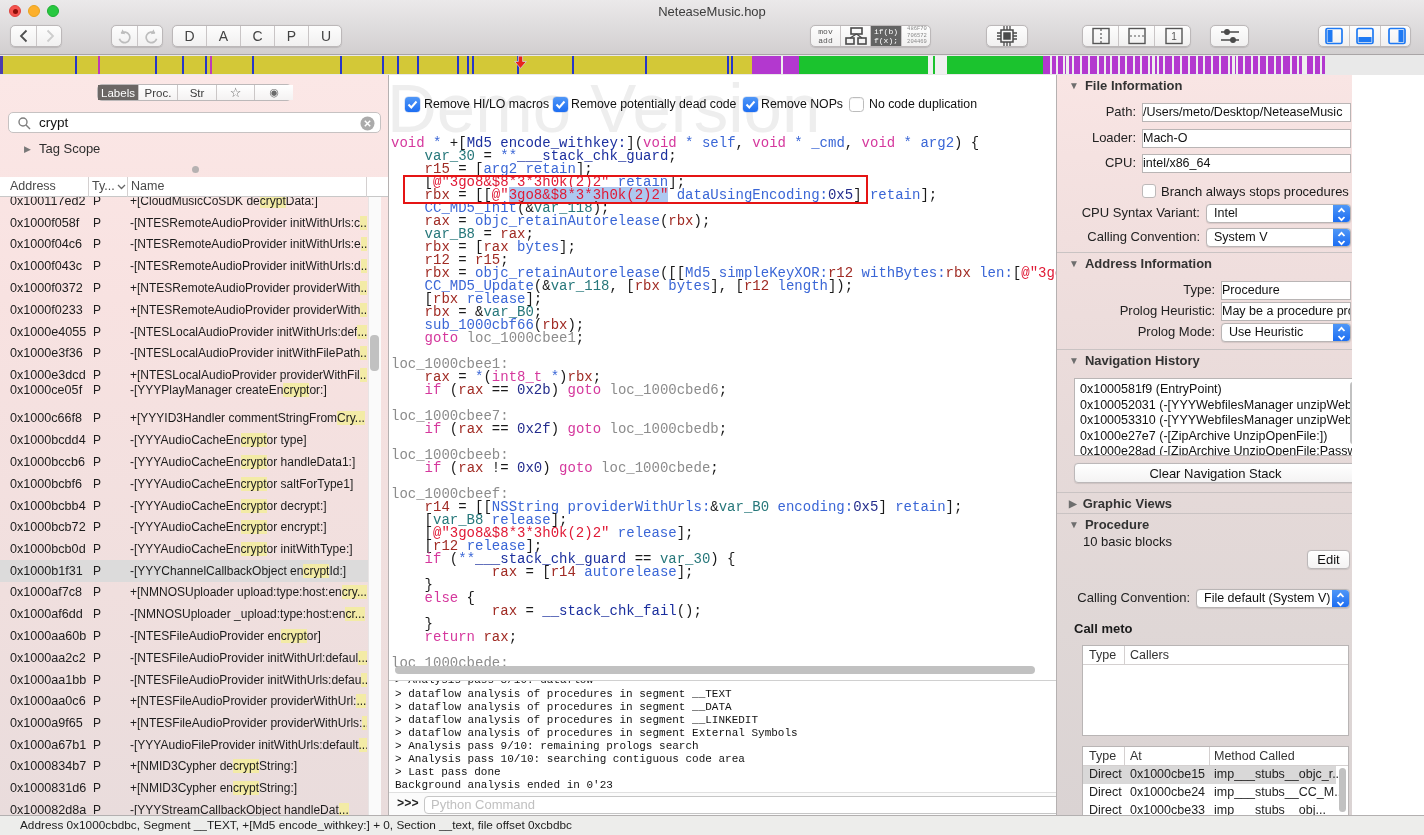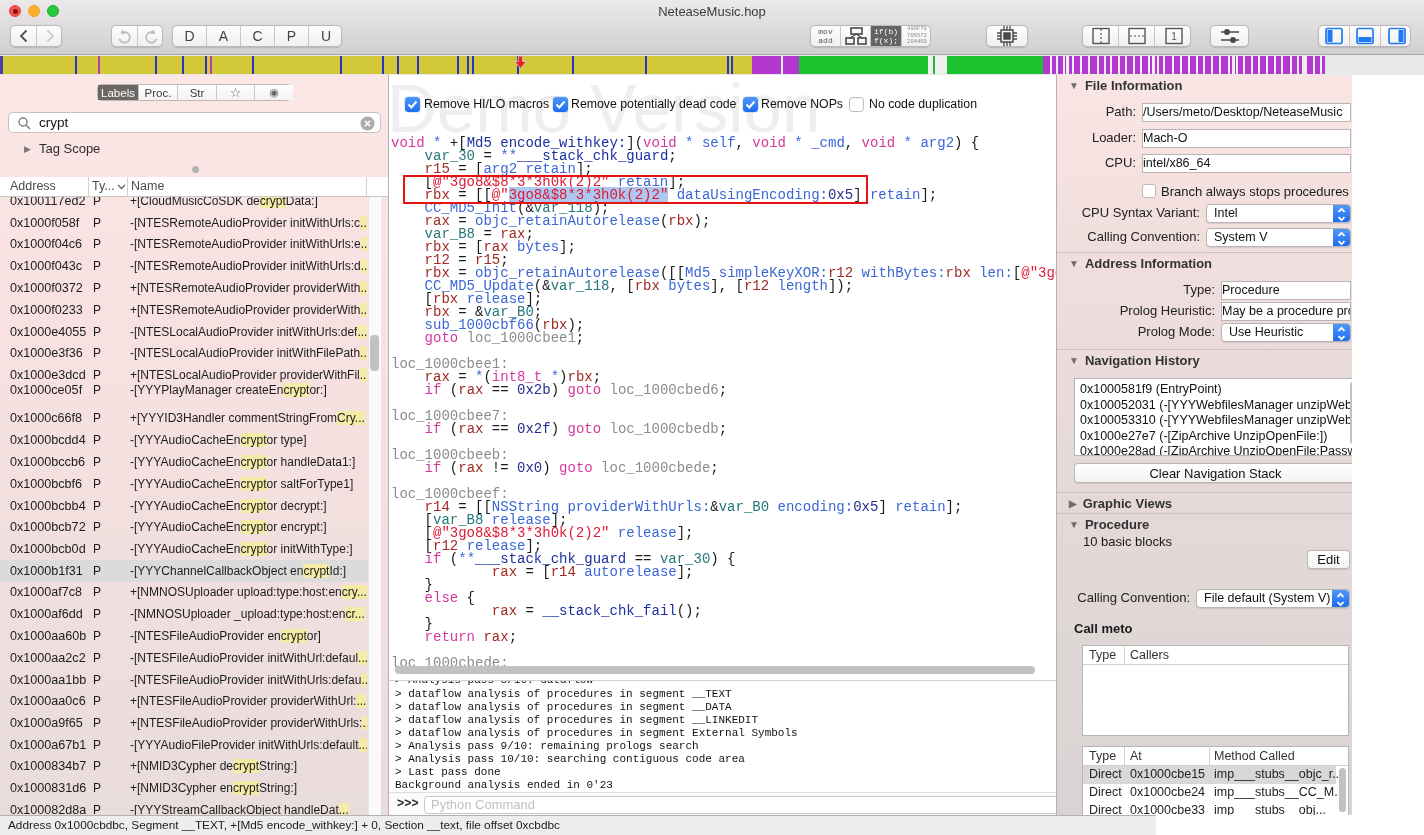--- a/index.html
+++ b/index.html
@@ -56,21 +56,21 @@
 #rightpane{position:absolute;left:1056px;top:75px;width:296px;height:740px;background:linear-gradient(#f9e5e4 0%,#f1dfde 22%,#e7dad9 48%,#dfd7d6 75%,#dad3d3 100%);border-left:1px solid #b5b1b1;overflow:hidden;font-size:13px;color:#1a1a1a}
 .sechdr{position:absolute;left:12px;font-weight:bold;font-size:13px;color:#333}
 .tri{display:inline-block;margin-right:6px;color:#6e6e6e;font-size:10px;vertical-align:1px}
 .fld{position:absolute;background:#fff;border:1px solid #b9b5b5;font-size:12.5px;color:#111;line-height:17px;white-space:nowrap;overflow:hidden}
 .lbl{position:absolute;text-align:right;font-size:13px;color:#222}
 .dd{position:absolute;background:#fff;border:1px solid #b9b5b5;border-radius:4px;font-size:12.5px;color:#111;line-height:17px;padding-left:7px;white-space:nowrap;box-shadow:0 0.5px 1px rgba(0,0,0,.1)}
 .ddbtn{position:absolute;right:0px;top:0px;bottom:0px;width:17px;background:linear-gradient(#4f97f7,#1c6df2);border-radius:0 3.5px 3.5px 0}
 .divider{position:absolute;left:0;width:314px;height:1px;background:#c9c3c3}
 .btn{position:absolute;background:linear-gradient(#fff,#f4f3f3);border:1px solid #bcb8b9;border-radius:4px;font-size:13px;color:#111;text-align:center;box-shadow:0 0.5px 1px rgba(0,0,0,.1)}
 
-#statusbar{position:absolute;left:0;top:815px;width:1156px;height:20px;background:#ededeb;border-top:1px solid #b3b0b0;font-size:11.8px;color:#1c1c1c;line-height:19px;padding-left:8px}
+#statusbar{position:absolute;left:0;top:815px;width:1424px;height:20px;background:#ededeb;border-top:1px solid #b3b0b0;font-size:11.8px;color:#1c1c1c;line-height:19px;padding-left:20px}
 </style></head>
 <body>
 <div id="chrome">
   <div class="tl" style="left:9px;background:#f6524e;border:0.5px solid #df4440"></div>
   <div class="tl" style="left:9px;background:transparent">
       <div style="position:absolute;left:3.5px;top:3.5px;width:5px;height:5px;border-radius:50%;background:#8c0d08"></div>
     </div>
   <div class="tl" style="left:28px;background:#fdb02c;border:0.5px solid #e9a31e"></div>
   <div class="tl" style="left:47px;background:#28c840;border:0.5px solid #1eae32"></div>
   <div id="title">NeteaseMusic.hop</div>

